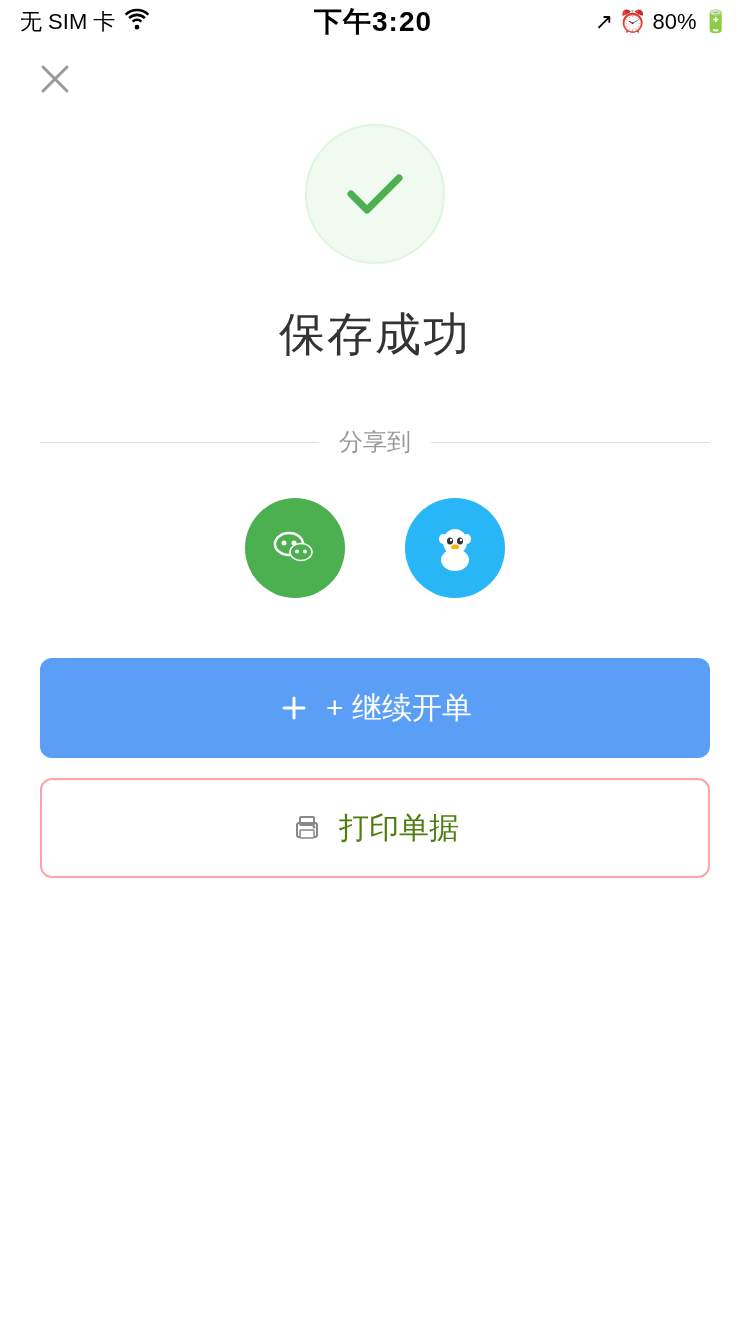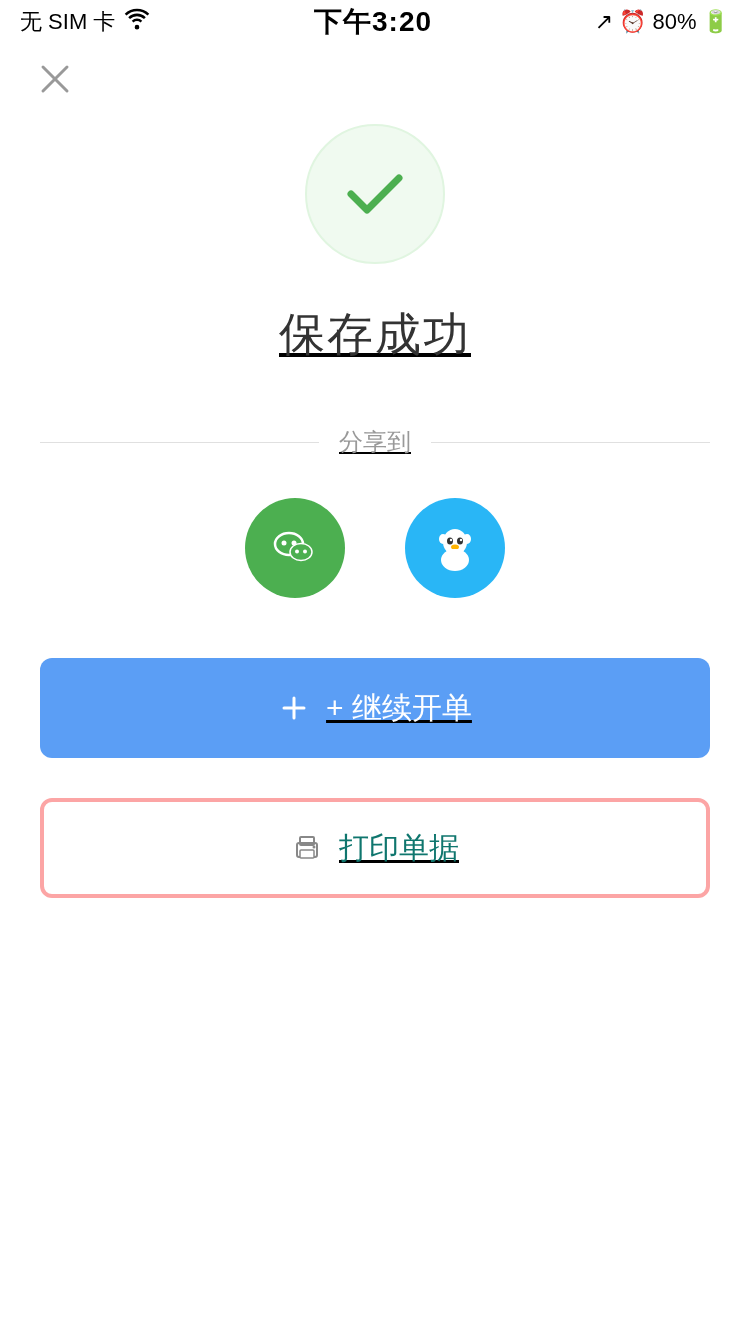--- a/index.html
+++ b/index.html
@@ -61,21 +61,20 @@
       width: 32px;
       height: 32px;
     }
 
     
     .main-content {
       display: flex;
       flex-direction: column;
       align-items: center;
       padding-top: 80px;
-      text-decoration: underline;
     }
 
     
     .success-circle {
       width: 140px;
       height: 140px;
       border-radius: 50%;
       background: #f0faf0;
       border: 2px solid #e0f5e0;
       display: flex;
@@ -163,23 +162,22 @@
       cursor: pointer;
       gap: 16px;
     }
     .btn-primary {
       background: #5B9EF5;
       color: #ffffff;
       font-weight: 500;
     }
     .btn-secondary {
       background: #ffffff;
-      color: #0f766e;
-      border: 4px solid #fca5a5;
-      margin-top: 20px;
+      color: #4d7c0f;
+      border: 2px solid #fca5a5;
     }
     .btn-icon {
       width: 32px;
       height: 32px;
       display: flex;
       align-items: center;
       justify-content: center;
     }
   </style>
 </head>

